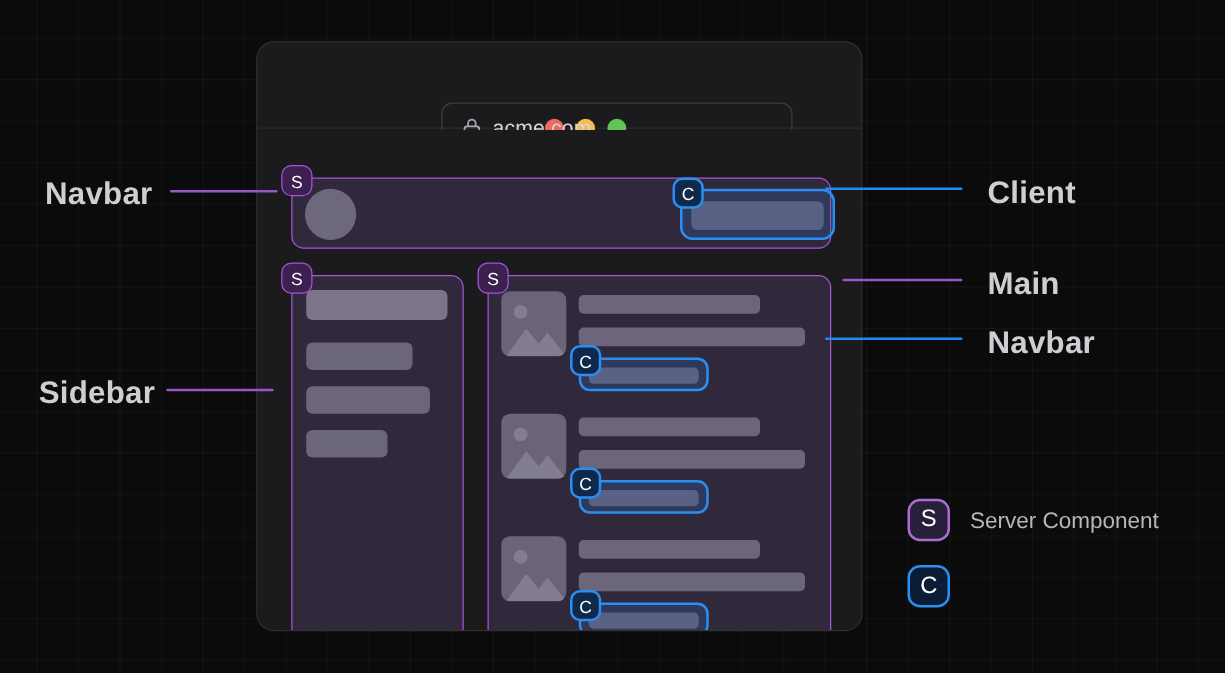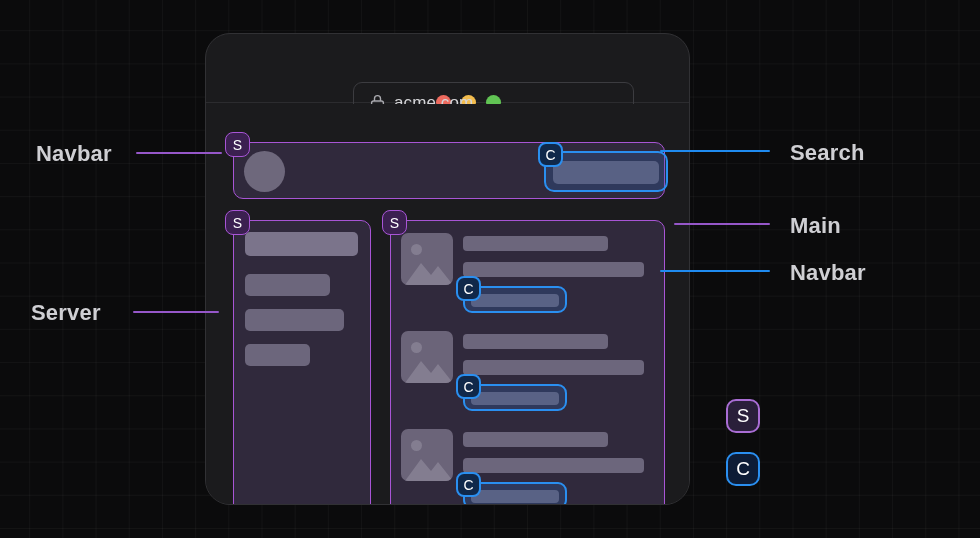--- a/index.html
+++ b/index.html
@@ -24,21 +24,21 @@
 
   
   #browser {
     position: absolute;
     left: 205px;
     top: 33px;
     width: 485px;
     height: 472px;
     background: #1b1b1d;
     border: 1px solid #313134;
-    border-radius: 25px;
+    border-radius: 14px;
     box-sizing: border-box;
     overflow: hidden;
   }
   #titlebar {
     position: relative;
     height: 69px;
     border-bottom: 1px solid #2c2c2f;
     box-sizing: border-box;
   }
   .dot {
@@ -164,21 +164,21 @@
     left: 6px; top: 6px; right: 6px; height: 13px;
     border-radius: 4px;
     background: #5d6party;
   }
   .cta-inner { background: #606a8c; opacity: 0.85; }
 
   
   .anno {
     position: absolute;
     color: #cfcfd3;
-    font-size: 22px;
+    font-size: 25px;
     font-weight: bold;
     letter-spacing: 0.2px;
     white-space: nowrap;
   }
   .leader { position: absolute; height: 2px; border-radius: 1px; }
   .leader.purple { background: #9657c9; }
   .leader.blue   { background: #1f8bf0; }
 
   
   #legend { position: absolute; left: 726px; top: 399px; }
@@ -288,34 +288,35 @@
           </div>
         </div>
 
       </div>
     </div>
   </div>
 
   <div class="anno" style="left:36px; top:141px;">Navbar</div>
   <div class="leader purple" style="left:136px; top:152px; width:86px;"></div>
 
-  <div class="anno" style="left:31px; top:300px;">Server</div>
+  <div class="anno" style="left:31px; top:300px;">Sidebar</div>
   <div class="leader purple" style="left:133px; top:311px; width:86px;"></div>
 
-  <div class="anno" style="left:790px; top:140px;">Search</div>
+  <div class="anno" style="left:790px; top:140px;">Client</div>
   <div class="leader blue" style="left:660px; top:150px; width:110px;"></div>
 
   <div class="anno" style="left:790px; top:213px;">Main</div>
   <div class="leader purple" style="left:674px; top:223px; width:96px;"></div>
 
   <div class="anno" style="left:790px; top:260px;">Navbar</div>
   <div class="leader blue" style="left:660px; top:270px; width:110px;"></div>
 
   <div id="legend">
     <div class="legend-row" style="top:0px;">
       <div class="legend-badge server">S</div>
+      <div class="legend-label">Server Component</div>
     </div>
     <div class="legend-row" style="top:53px;">
       <div class="legend-badge client">C</div>
     </div>
   </div>
 
 </div>
 
 </body></html>

